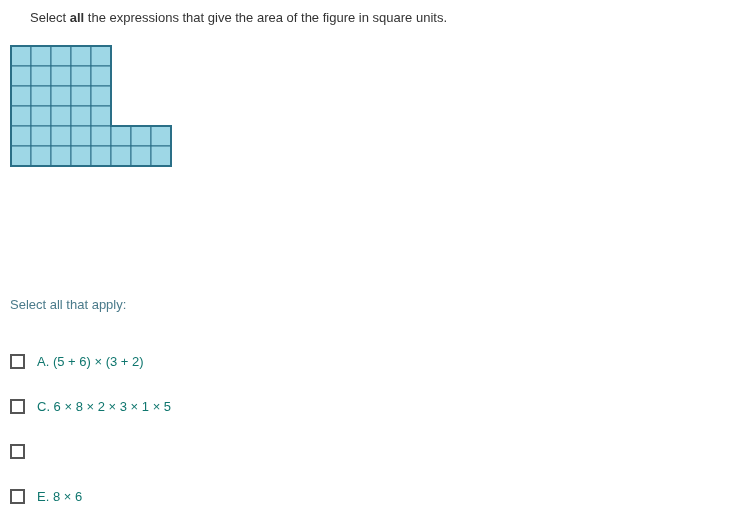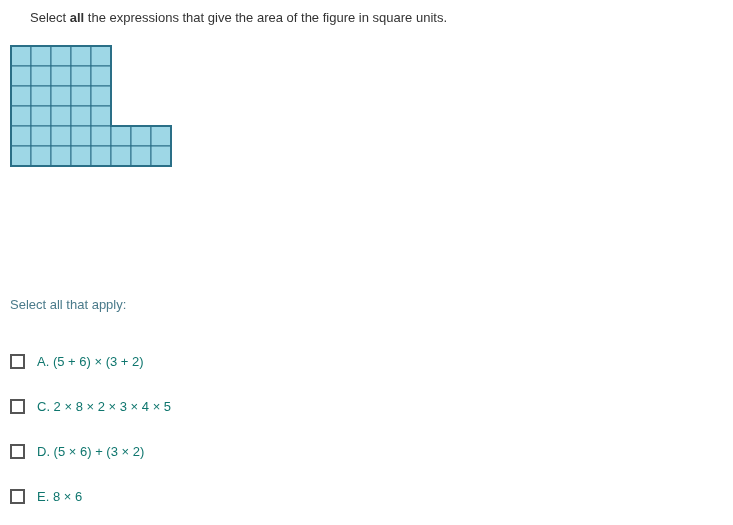--- a/index.html
+++ b/index.html
@@ -97,23 +97,22 @@
 
 <div class="select-label">Select all that apply:</div>
 
 <div id="options-container">
     <div class="option">
       <div class="checkbox"></div>
       <span class="option-label">A. (5 + 6) × (3 + 2)</span>
     </div>
     <div class="option">
       <div class="checkbox"></div>
-      <span class="option-label">C. 2 × 8 × 2 × 3 × 4 × 5</span>
+      <span class="option-label">C. 6 × 8 × 2 × 3 × 1 × 5</span>
     </div>
     <div class="option">
       <div class="checkbox"></div>
-      <span class="option-label">D. (5 × 6) + (3 × 2)</span>
     </div>
     <div class="option">
       <div class="checkbox"></div>
       <span class="option-label">E. 8 × 6</span>
     </div>
   </div>
 
 </body></html>

